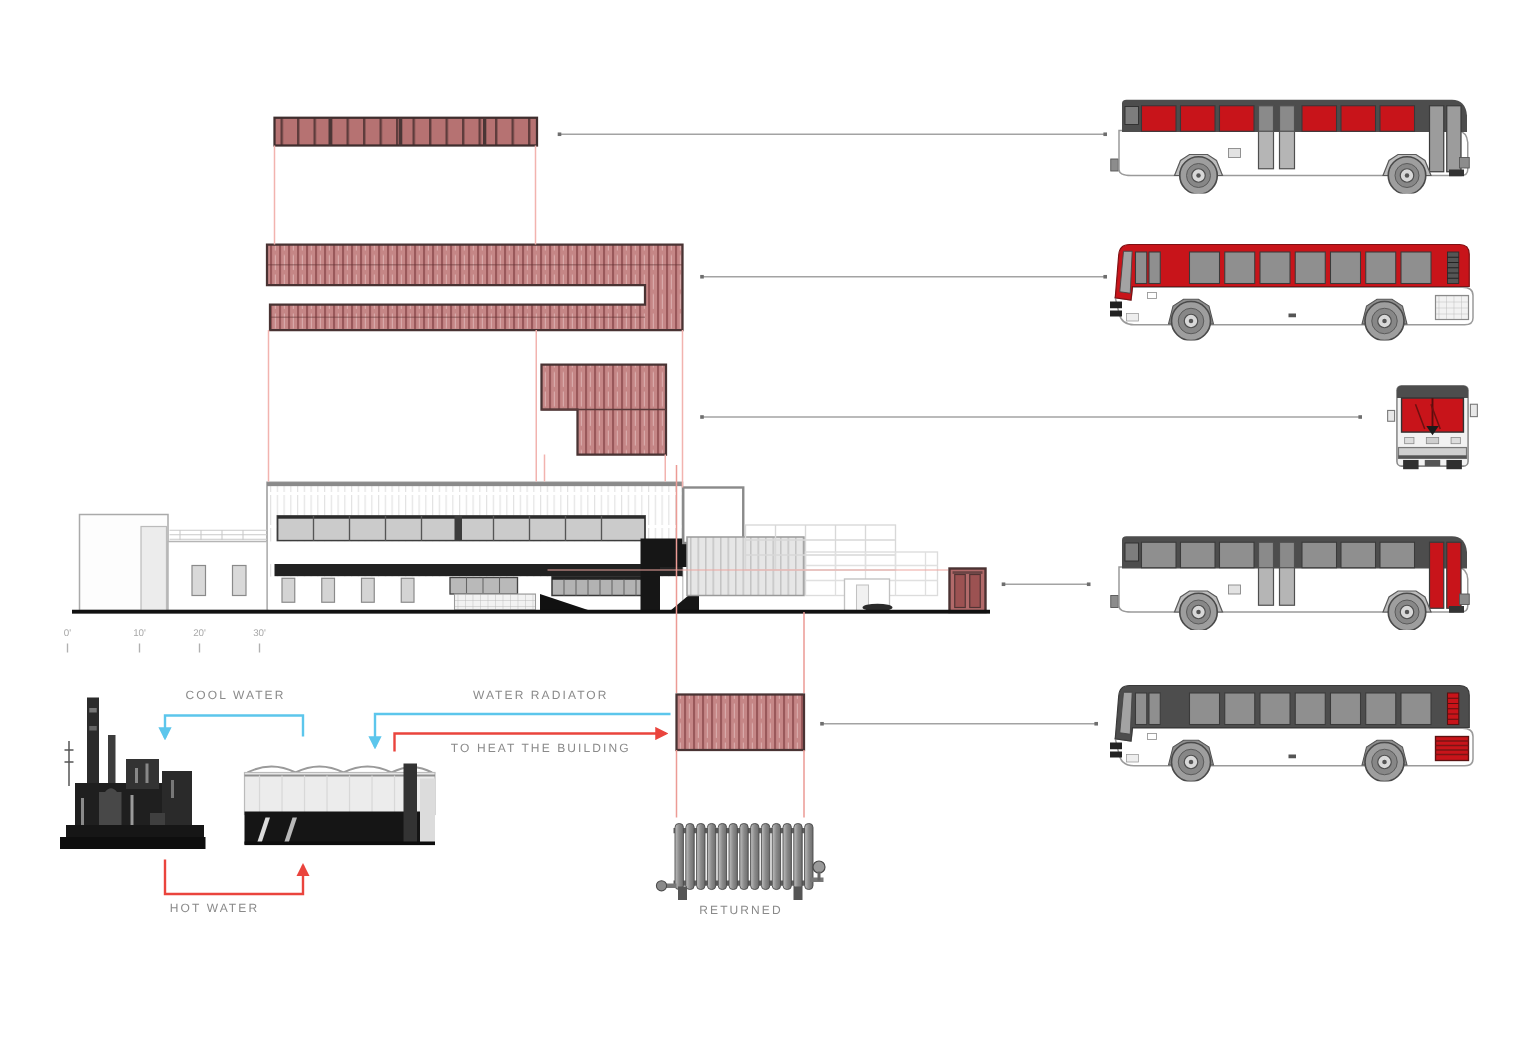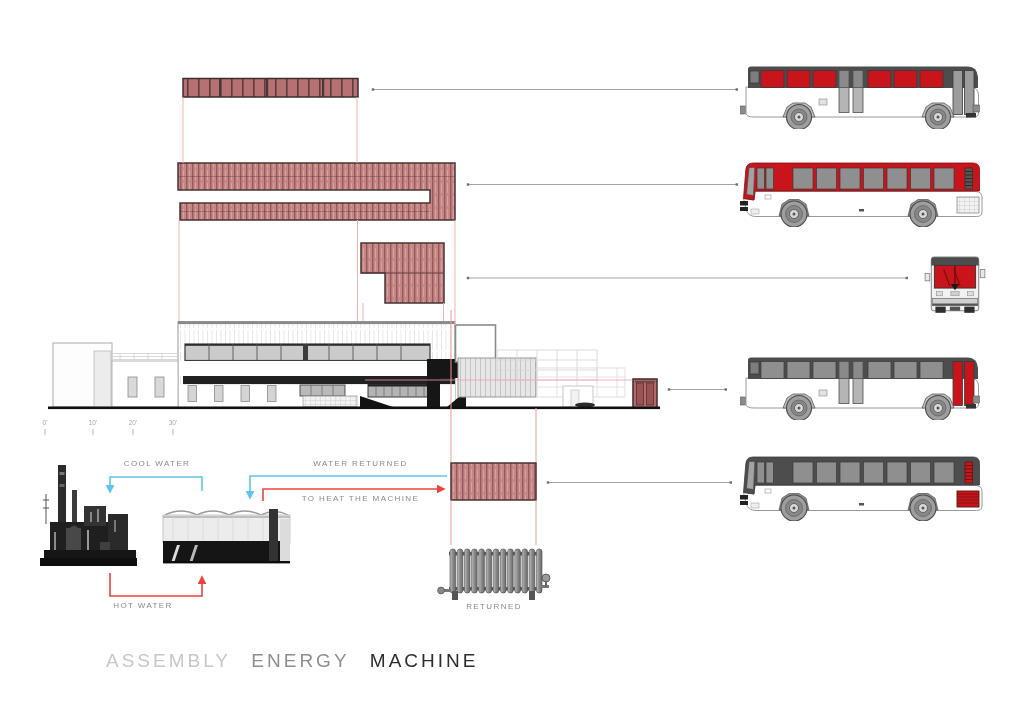--- a/index.html
+++ b/index.html
@@ -439,31 +439,26 @@
         <circle cx="55" cy="57" r="1.5" fill="#555"></circle>
       <polygon class="archB" points="169,59 172,47 179,42.5 189,42.5 196,47 199,59"></polygon>
       <circle class="wheel" cx="184" cy="57" r="13"></circle>
         <circle class="wheel-in" cx="184" cy="57" r="8.5"></circle>
       <circle class="hub" cx="184" cy="57" r="4.5"></circle>
         <circle cx="184" cy="57" r="1.5" fill="#555"></circle>
     </g>
   </svg>
 
   <div class="label" style="left:116px;top:459px;width:82px">COOL WATER</div>
-  <div class="label" style="left:303px;top:459px;width:115px">WATER RETURNED</div>
-  <div class="label" style="left:298px;top:494px;width:125px">TO HEAT THE MACHINE</div>
+  <div class="label" style="left:303px;top:459px;width:115px">WATER RADIATOR</div>
+  <div class="label" style="left:298px;top:494px;width:125px">TO HEAT THE BUILDING</div>
   <div class="label" style="left:102px;top:601px;width:82px">HOT WATER</div>
   <div class="label" style="left:452px;top:602px;width:84px">RETURNED</div>
 
   <div>
     <span class="scale-label" style="left:35px;top:419px">0'</span>
     <span class="scale-label" style="left:83px;top:419px">10'</span>
     <span class="scale-label" style="left:123px;top:419px">20'</span>
     <span class="scale-label" style="left:163px;top:419px">30'</span>
   </div>
 
-  <div class="title">
-    <span class="w t1">ASSEMBLY</span>
-    <span class="w t2">ENERGY</span>
-    <span class="w t3">MACHINE</span>
-  </div>
 
 </div>
 
 </body></html>

